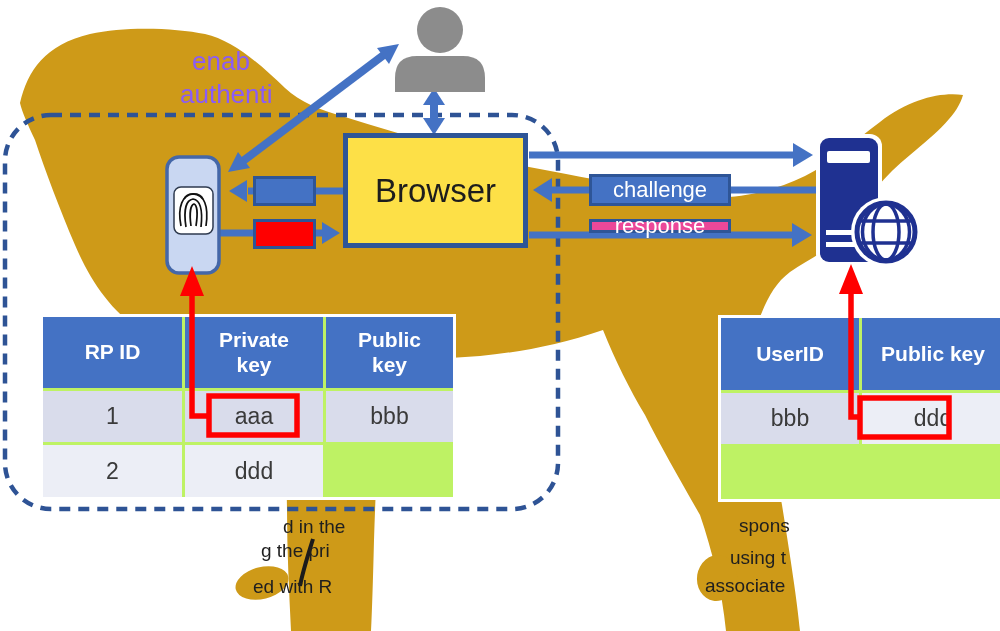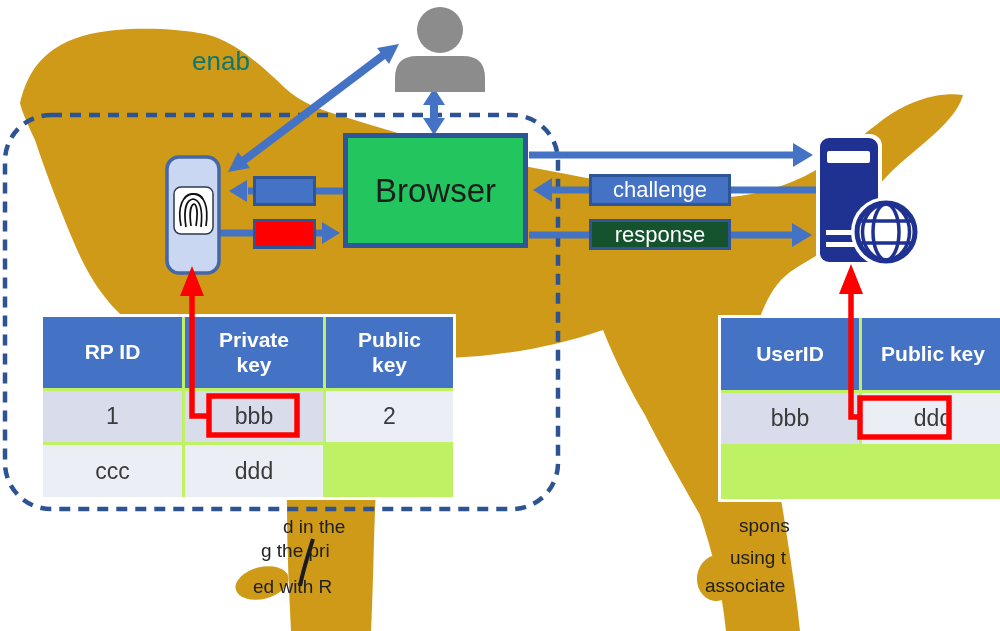--- a/index.html
+++ b/index.html
@@ -1,27 +1,27 @@
 <!DOCTYPE html>
 <html><head>
 <meta charset="utf-8">
 <style>
   html,body{margin:0;padding:0;background:#ffffff;}
   .stage{position:relative;width:1000px;height:631px;overflow:hidden;background:#ffffff;
          font-family:"Liberation Sans",sans-serif;}
   svg{display:block;}
-  .frag{position:absolute;color:#0f766e;white-space:nowrap;z-index:2;}
+  .frag{position:absolute;color:#8b5cf6;white-space:nowrap;z-index:2;}
   .frag-top{font-size:26px;}
   .frag-bot{font-size:19px;color:#1f1f1f;}
   .node-box{position:absolute;display:flex;align-items:center;justify-content:center;z-index:2;box-sizing:border-box;}
-  .browser-box{left:343px;top:133px;width:185px;height:115px;background:#22c55e;border:5px solid #2E5597;
+  .browser-box{left:343px;top:133px;width:185px;height:115px;background:#fde047;border:5px solid #2E5597;
                font-size:33px;color:#1d1d1d;}
   .msg-box{font-size:22px;color:#ffffff;border:3px solid #2E5597;}
   .challenge-box{left:589px;top:174px;width:142px;height:32px;background:#4472C4;align-items:center;}
-  .response-box{left:589px;top:219px;width:142px;height:31px;background:#14532d;}
+  .response-box{left:589px;top:219px;width:142px;height:14px;background:#ec4899;}
   .small-rect{position:absolute;width:63px;height:30px;border:3px solid #2E5597;z-index:2;box-sizing:border-box;}
   .blue-rect{left:253px;top:176px;background:#4472C4;}
   .red-rect{left:253px;top:219px;background:#FF0000;}
   .tbl{position:absolute;display:grid;gap:3px;background:#bef264;border:3px solid #ffffff;z-index:3;}
   .tbl-left{left:40px;top:314px;grid-template-columns:139px 138px 127px;grid-template-rows:71px 51px 52px;}
   .tbl-right{left:718px;top:315px;grid-template-columns:138px 142px;grid-template-rows:72px 51px 52px;}
   .cell{display:flex;align-items:center;justify-content:center;text-align:center;line-height:1.15;}
   .th{background:#4472C4;color:#ffffff;font-weight:bold;font-size:21px;padding:0 14px;}
   .td{font-size:23px;color:#3a3a3a;}
   .row1{background:#D9DCEB;}
@@ -124,20 +124,21 @@
         <circle cx="886" cy="232" r="29" fill="#ffffff" stroke="#1F3191" stroke-width="5"></circle>
         <ellipse cx="886" cy="232" rx="13" ry="28" fill="none" stroke="#1F3191" stroke-width="3.5"></ellipse>
         <ellipse cx="886" cy="232" rx="23.5" ry="28" fill="none" stroke="#1F3191" stroke-width="3.5"></ellipse>
         <line x1="860" y1="221" x2="912" y2="221" stroke="#1F3191" stroke-width="3.5"></line>
         <line x1="860" y1="243" x2="912" y2="243" stroke="#1F3191" stroke-width="3.5"></line>
       </g>
     </g>
   </svg>
 
   <div class="frag frag-top" style="left:192px;top:46px;">enab</div>
+  <div class="frag frag-top" style="left:180px;top:79px;">authenti</div>
 
   <div class="frag frag-bot" style="left:283px;top:516px;">d in the</div>
   <div class="frag frag-bot" style="left:261px;top:540px;">g the pri</div>
   <div class="frag frag-bot" style="left:253px;top:576px;">ed with R</div>
 
   <div class="frag frag-bot" style="left:739px;top:515px;">spons</div>
   <div class="frag frag-bot" style="left:730px;top:547px;">using t</div>
   <div class="frag frag-bot" style="left:705px;top:575px;">associate</div>
 
   <div class="node-box browser-box">
@@ -150,23 +151,23 @@
   </div>
   <div class="node-box msg-box response-box">
     <span>response</span>
   </div>
 
   <div class="tbl tbl-left">
     <div class="cell th">RP ID</div>
     <div class="cell th">Private key</div>
     <div class="cell th">Public key</div>
     <div class="cell td row1">1</div>
+    <div class="cell td row1">aaa</div>
     <div class="cell td row1">bbb</div>
     <div class="cell td row2">2</div>
-    <div class="cell td row2">ccc</div>
     <div class="cell td row2">ddd</div>
   </div>
 
   <div class="tbl tbl-right">
     <div class="cell th">UserID</div>
     <div class="cell th">Public key</div>
     <div class="cell td row1">bbb</div>
     <div class="cell td row2">ddd</div>
   </div>
 

